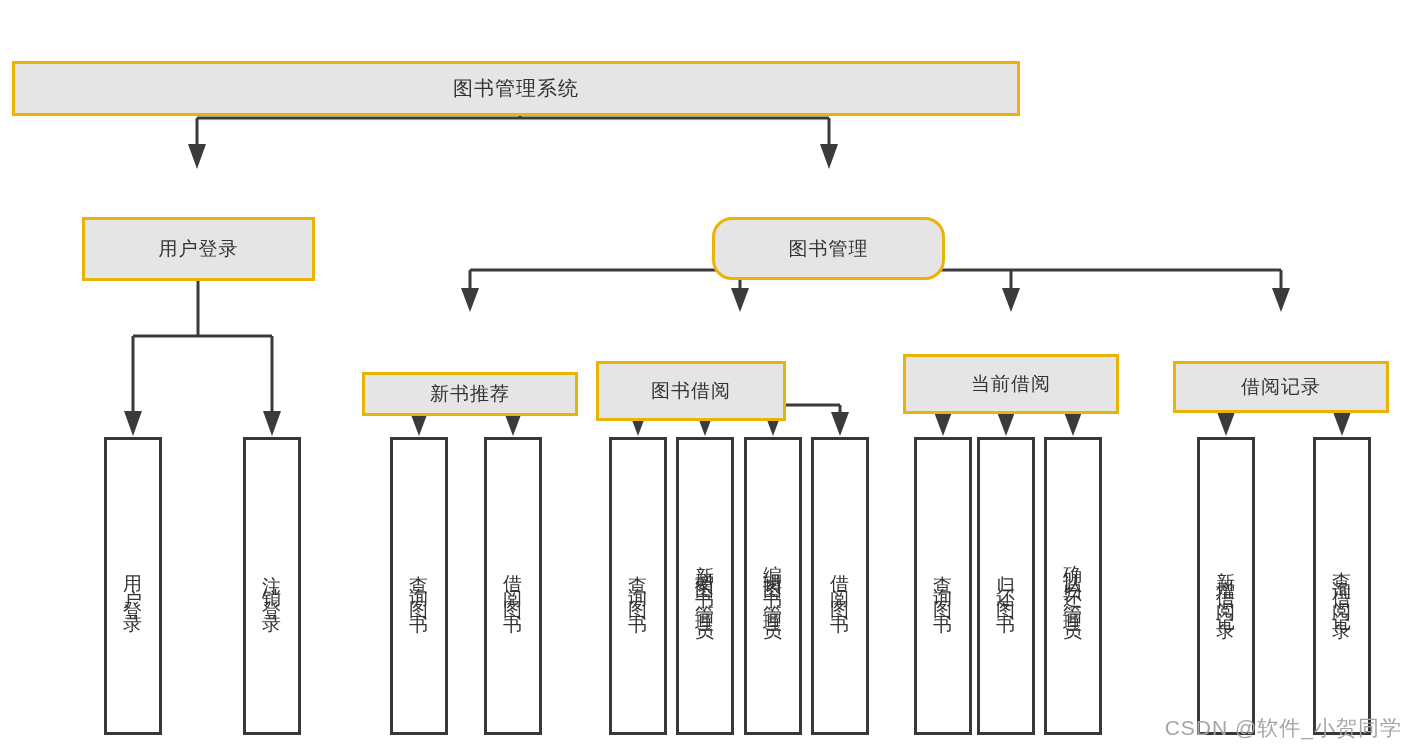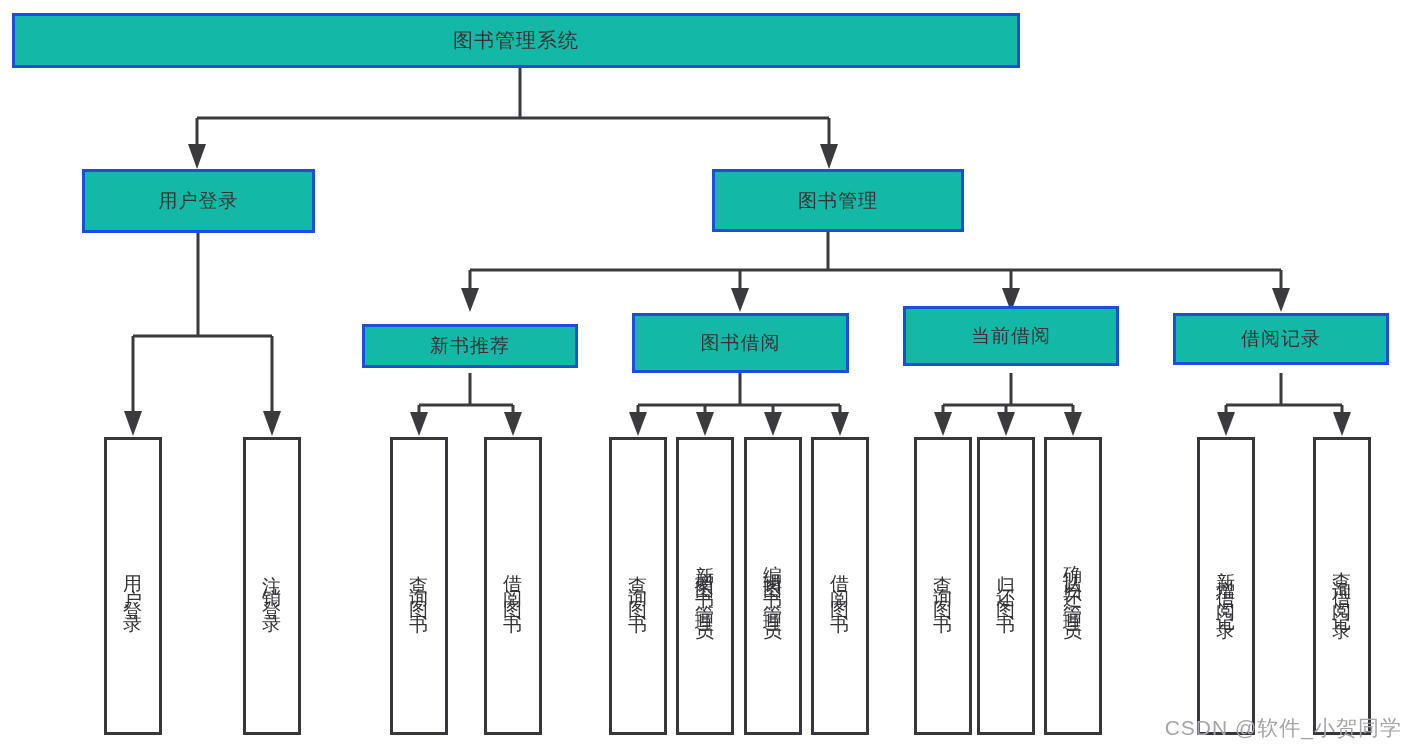--- a/index.html
+++ b/index.html
@@ -21,29 +21,30 @@
     stroke: #3b3b3e;
     stroke-width: 3;
   }
   .wires polygon {
     fill: #3b3b3e;
     stroke: none;
   }
   .box {
     position: absolute;
     box-sizing: border-box;
-    border: 3px solid #1d4ed8;
-    background: #14b8a6;
+    border: 3px solid #eab308;
+    background: #e5e5e5;
     display: flex;
     align-items: center;
     justify-content: center;
     color: #333336;
     font-size: 19px;
     letter-spacing: 1px;
     text-align: center;
+    margin-top: 48px;
   }
   .box.root { font-size: 20px; }
   .leaf {
     position: absolute;
     box-sizing: border-box;
     border: 3px solid #38383c;
     background: #ffffff;
     top: 437px;
     width: 58px;
     height: 298px;
@@ -120,28 +121,28 @@
     </g>
   </svg>
 
   <div class="box root" style="left:12px; top:13px; width:1008px; height:55px;">
     <span>图书管理系统</span>
   </div>
 
   <div class="box" style="left:82px; top:169px; width:233px; height:64px;">
     <span>用户登录</span>
   </div>
-  <div class="box" style="left:712px; top:169px; width:252px; height:63px;">
+  <div class="box" style="left:712px; top:169px; width:233px; height:63px;border-radius:20px;">
     <span>图书管理</span>
   </div>
 
   <div class="box" style="left:362px; top:324px; width:216px; height:44px;">
     <span>新书推荐</span>
   </div>
-  <div class="box" style="left:632px; top:313px; width:217px; height:60px;">
+  <div class="box" style="left:596px; top:313px; width:190px; height:60px;">
     <span>图书借阅</span>
   </div>
   <div class="box" style="left:903px; top:306px; width:216px; height:60px;">
     <span>当前借阅</span>
   </div>
   <div class="box" style="left:1173px; top:313px; width:216px; height:52px;">
     <span>借阅记录</span>
   </div>
 
   <div class="leaf ls4" style="left:104px;">

